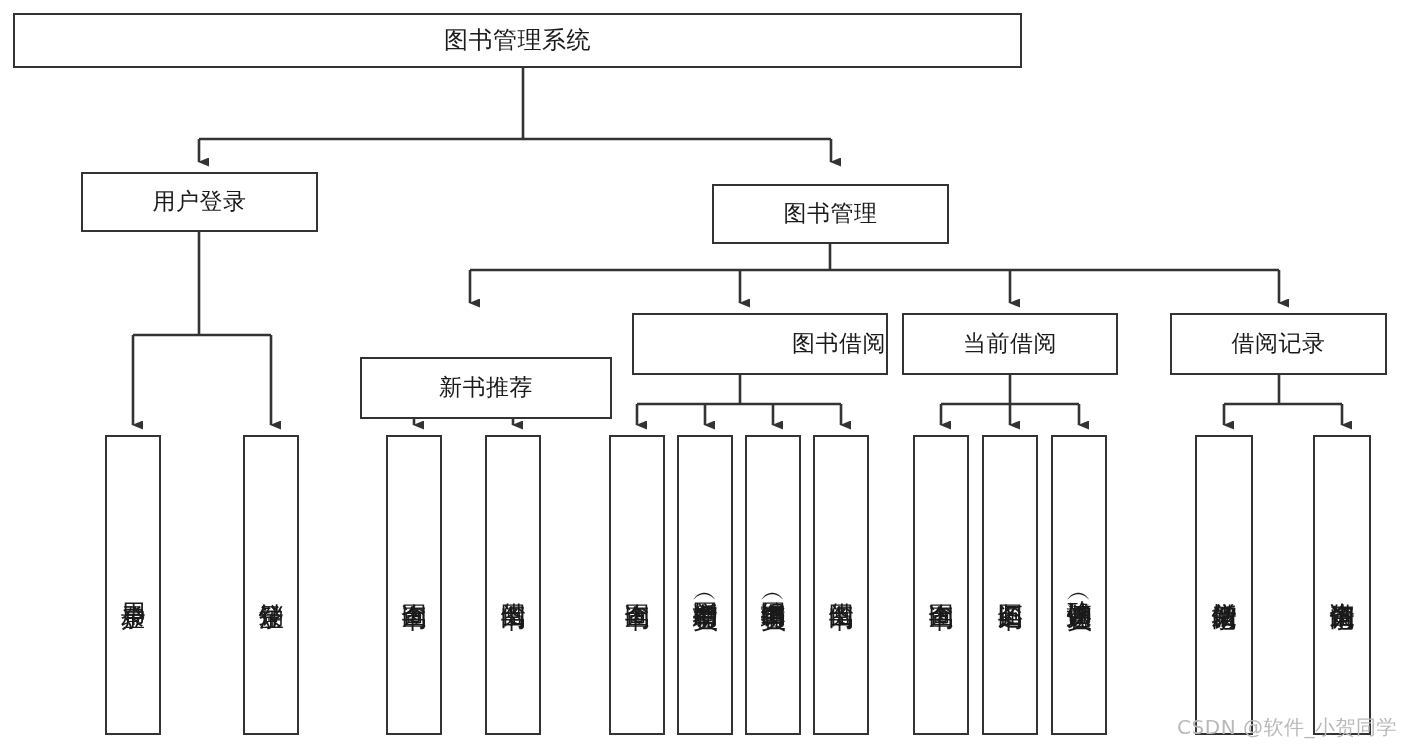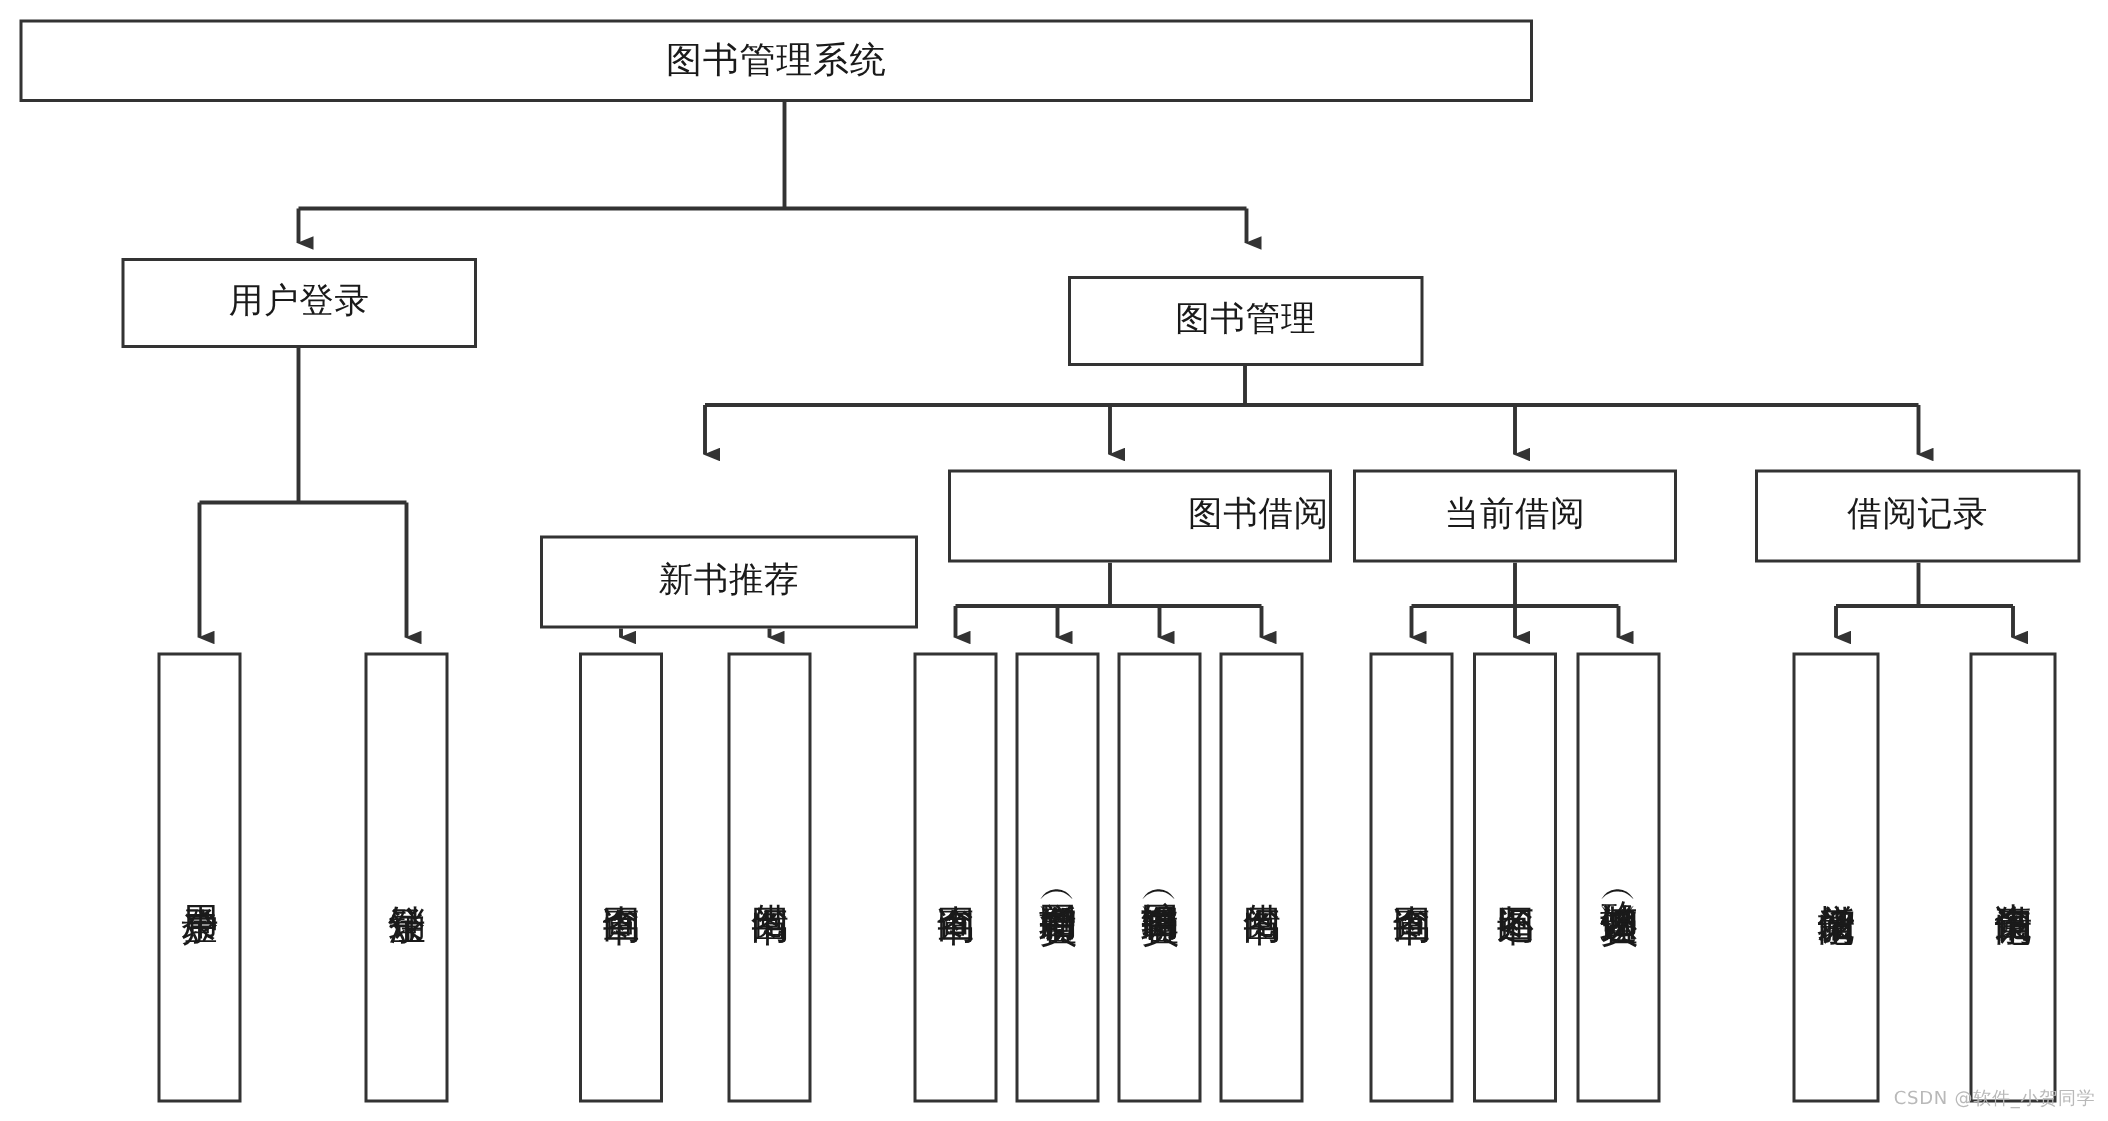--- a/index.html
+++ b/index.html
@@ -61,21 +61,21 @@
     font-size: 25px;
     line-height: 1.02;
     letter-spacing: 1px;
     white-space: nowrap;
     max-height: 292px;
   }
   #watermark {
     position: absolute;
     right: 8px;
     bottom: 6px;
-    font-size: 12px;
+    font-size: 20px;
     color: #b9b9b9;
     letter-spacing: 0.5px;
     white-space: nowrap;
     user-select: none;
   }
 </style>
 </head>
 <body>
 
 <div id="diagram-root">

